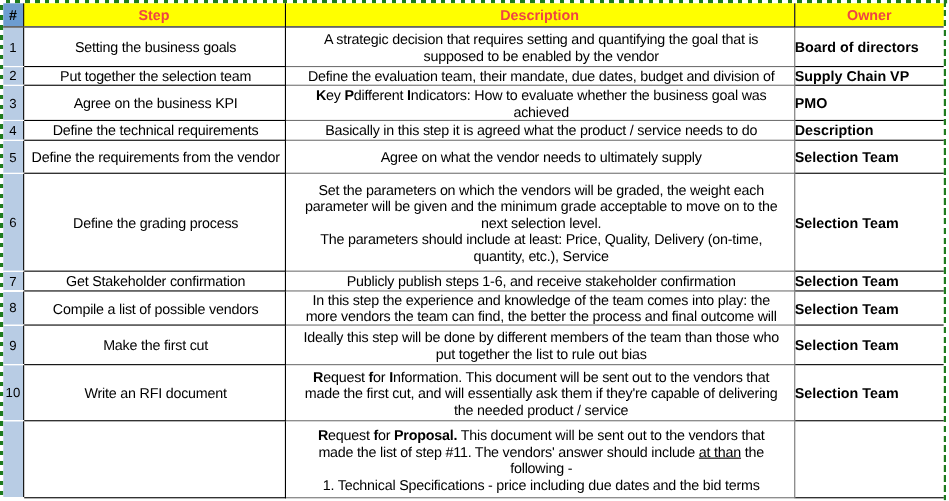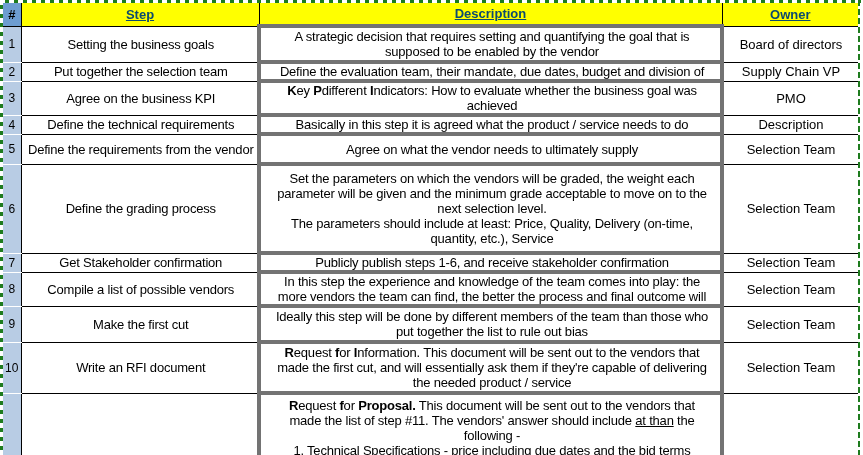--- a/index.html
+++ b/index.html
@@ -11,29 +11,29 @@
     background:repeating-linear-gradient(90deg,#fff 0 5px,#1e7b1e 5px 9px);}
   .dash-left{position:absolute;left:0;top:0;width:3px;height:455px;
     background:repeating-linear-gradient(180deg,#fff 0 5px,#1e7b1e 5px 9px);}
   .dash-right{position:absolute;left:858px;top:0;width:2px;height:455px;
     background:repeating-linear-gradient(180deg,#1e7b1e 0 6px,#fff 6px 9px);}
   table{position:absolute;left:3px;top:3px;width:855px;
     border-collapse:collapse;table-layout:fixed;}
   th,td{padding:0;vertical-align:middle;overflow:hidden;text-align:center;}
   th{height:21px;font-weight:bold;font-size:13px;text-align:center;}
   th.numhead{background:#6d9dd1;color:#000;border-bottom:1px solid #000;}
-  th.head{background:#ffff00;color:#0c4a6e;border:1px solid #000;border-top:none;text-decoration:underline;}
+  th.head{background:#ffff00;color:#ef4444;border:1px solid #000;border-top:none;}
   th.head.last{border-right:none;}
   td.num{background:#b8cce4;text-align:center;font-size:12px;
     border-bottom:1px solid #fff;}
   td.step{border:1px solid #000;padding-left:3px;white-space:nowrap;
     letter-spacing:-0.2px;}
-  td.desc{border:4px solid #737373;padding-left:3px;white-space:pre;
+  td.desc{border:1px solid #737373;padding-left:3px;white-space:pre;
     line-height:15px;letter-spacing:-0.2px;}
-  td.owner{border:1px solid #000;border-right:none;text-align:center;}
+  td.owner{border:1px solid #000;border-right:none;text-align:left;font-weight:bold;}
   td.desc b{font-weight:bold;}
   td.desc u{text-decoration:underline;}
 </style>
 </head>
 <body>
 
 <div class="wrap">
   <div class="dash-top"></div>
   <div class="dash-left"></div>
 

